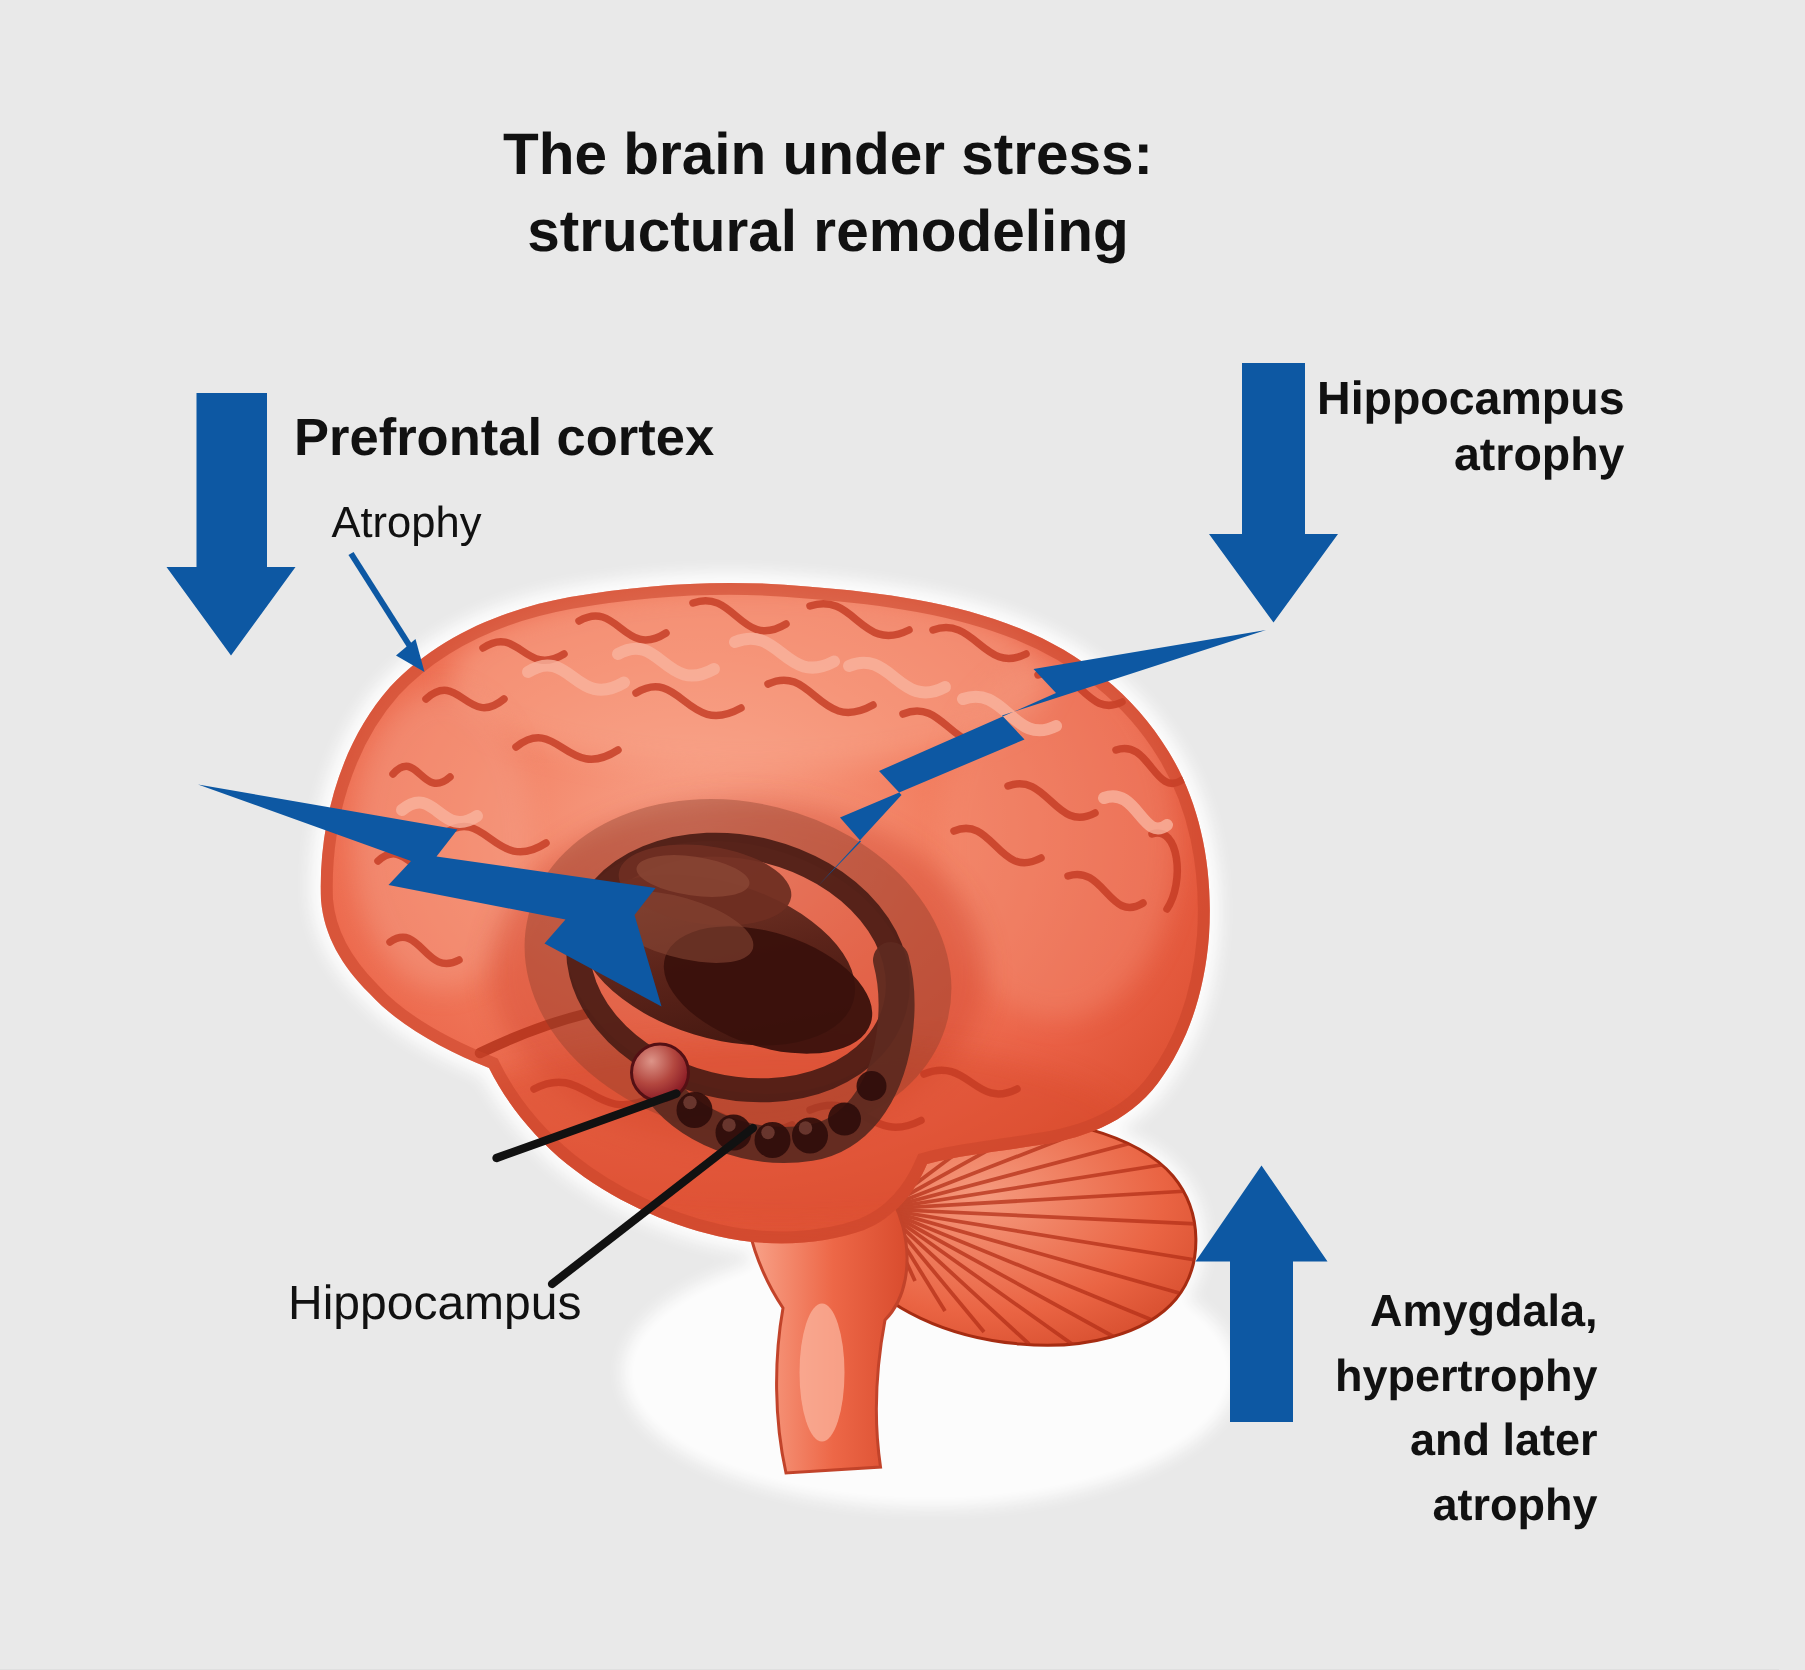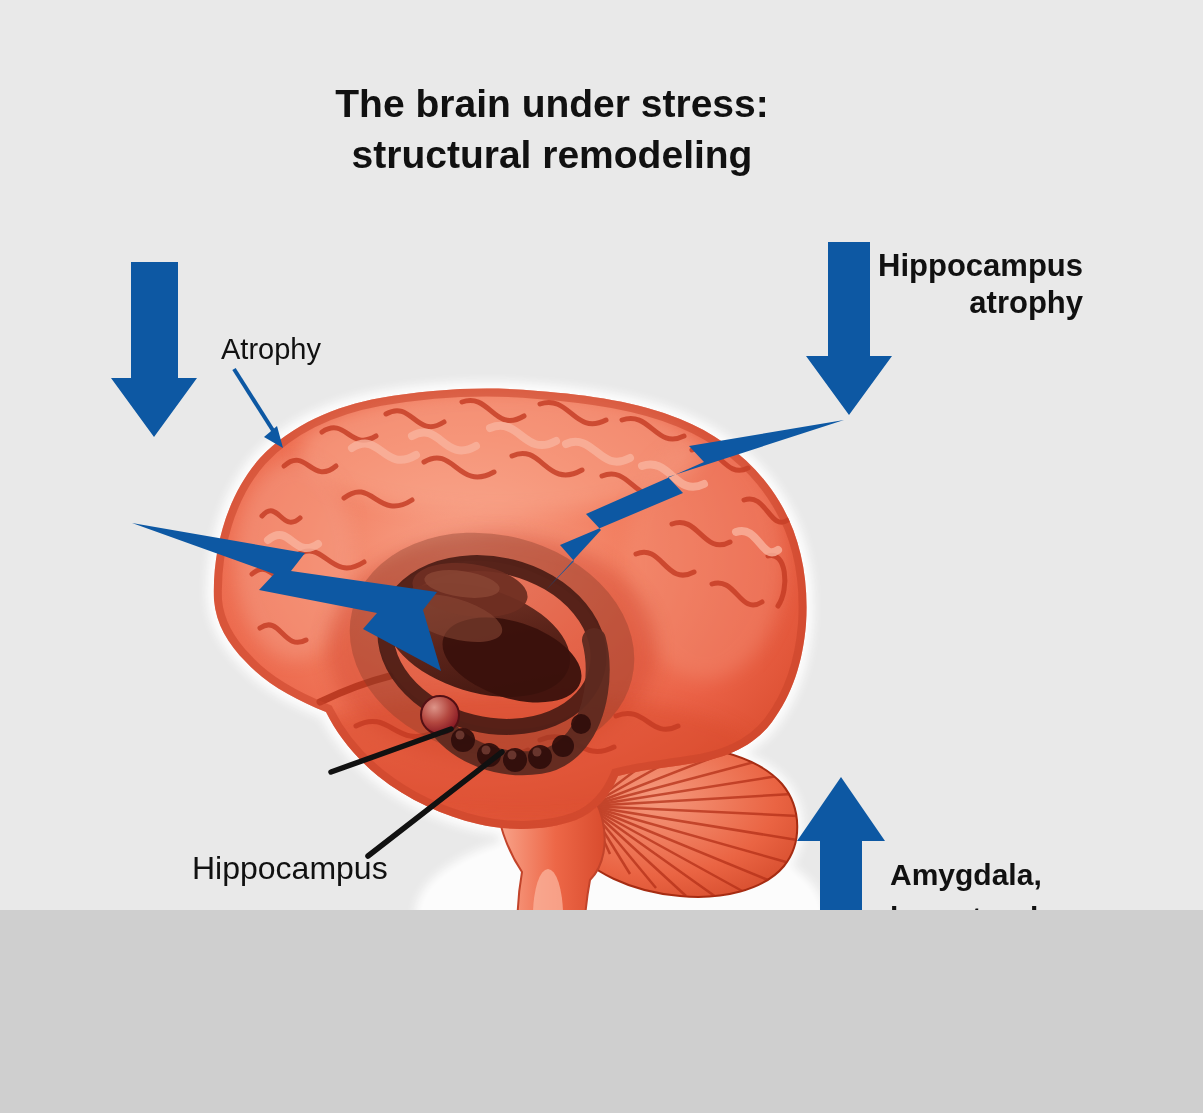--- a/index.html
+++ b/index.html
@@ -3,30 +3,30 @@
 <meta charset="utf-8">
 <style>
   :root{
     --accent:#0d58a3;
     --bg:#e9e9e9;
     --ink:#111111;
   }
   html,body{margin:0;padding:0;}
   body{background:#cfcfcf;font-family:"Liberation Sans",sans-serif;}
   .stage{
-    position:relative;width:1203px;height:910px;background:var(--bg);
+    position:relative;width:1203px;height:1113px;background:var(--bg);
     overflow:hidden;margin:0 auto;
   }
   .art{position:absolute;left:0;top:0;}
   .lbl{position:absolute;color:var(--ink);white-space:pre-line;line-height:1.2;}
   .title{left:202px;top:78px;width:700px;text-align:center;font-size:39px;font-weight:700;line-height:51px;}
   .prefrontal{left:196px;top:271px;font-size:35px;font-weight:700;}
   .atrophy{left:221px;top:332px;font-size:29px;font-weight:400;}
   .hip-atrophy{right:120px;top:247px;font-size:31px;font-weight:700;line-height:37px;text-align:right;}
-  .amy-hyper{left:890px;top:853px;font-size:30px;font-weight:700;line-height:43px;}
+  .amy-hyper{left:890px;top:853px;font-size:30px;font-weight:700;line-height:43px;text-align:right;}
   .amygdala{left:174px;top:777px;font-size:32px;font-weight:400;}
   .hippocampus{left:192px;top:849px;font-size:32px;font-weight:400;}
 </style>
 </head>
 <body>
 
 <div class="stage">
 
   <svg class="art" width="1203" height="1113" viewBox="0 0 1203 1113">
     <defs>
@@ -237,20 +237,21 @@
       <line x1="234" y1="369" x2="274" y2="432" style="stroke:var(--accent)" stroke-width="4"></line>
       <polygon points="283,448 264,437 277,426" style="fill:var(--accent)"></polygon>
     </g>
 
     <line x1="331" y1="772" x2="451" y2="729" stroke="#111111" stroke-width="5.5" stroke-linecap="round"></line>
     <line x1="368" y1="856" x2="502" y2="752" stroke="#111111" stroke-width="5.5" stroke-linecap="round"></line>
   </svg>
 
   <div class="lbl title">The brain under stress:
 structural remodeling</div>
+  <div class="lbl prefrontal">Prefrontal cortex</div>
   <div class="lbl atrophy">Atrophy</div>
   <div class="lbl hip-atrophy">Hippocampus
 atrophy</div>
   <div class="lbl amy-hyper">Amygdala,
 hypertrophy
 and later
 atrophy</div>
   <div class="lbl hippocampus">Hippocampus</div>
 </div>
 

